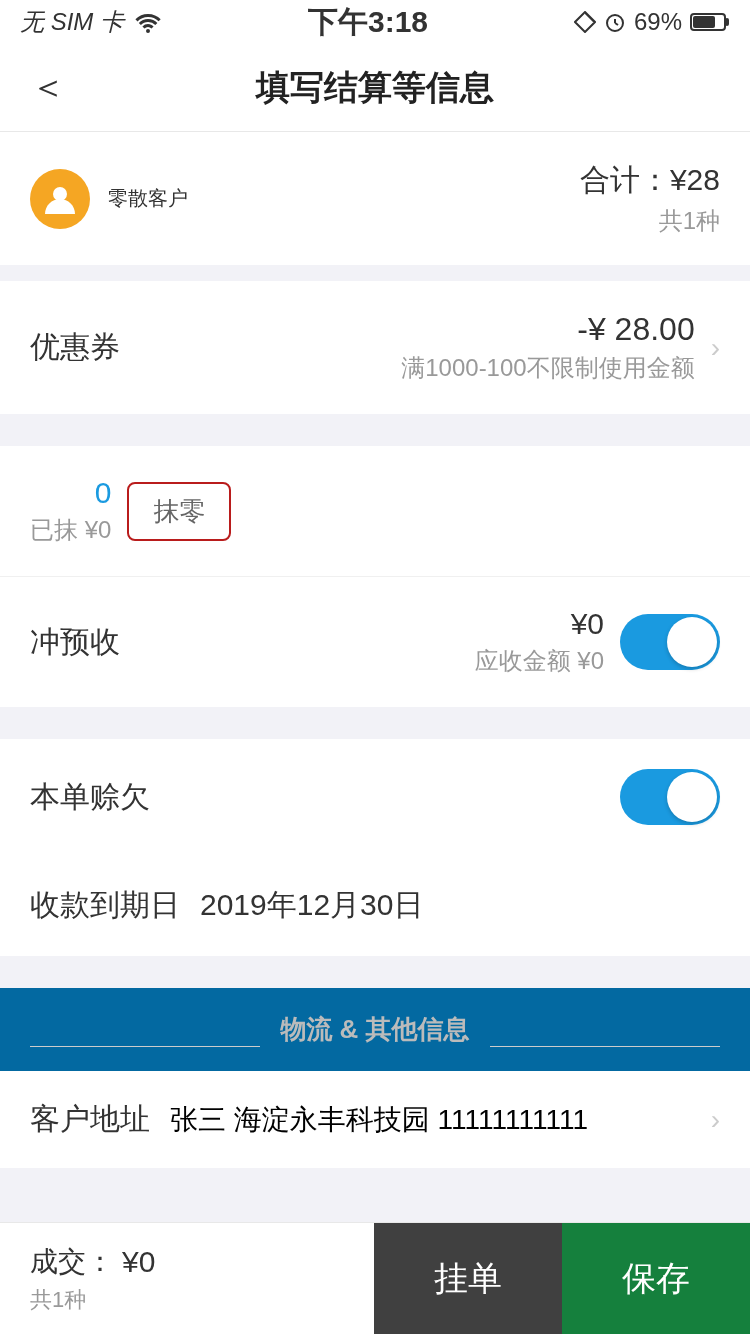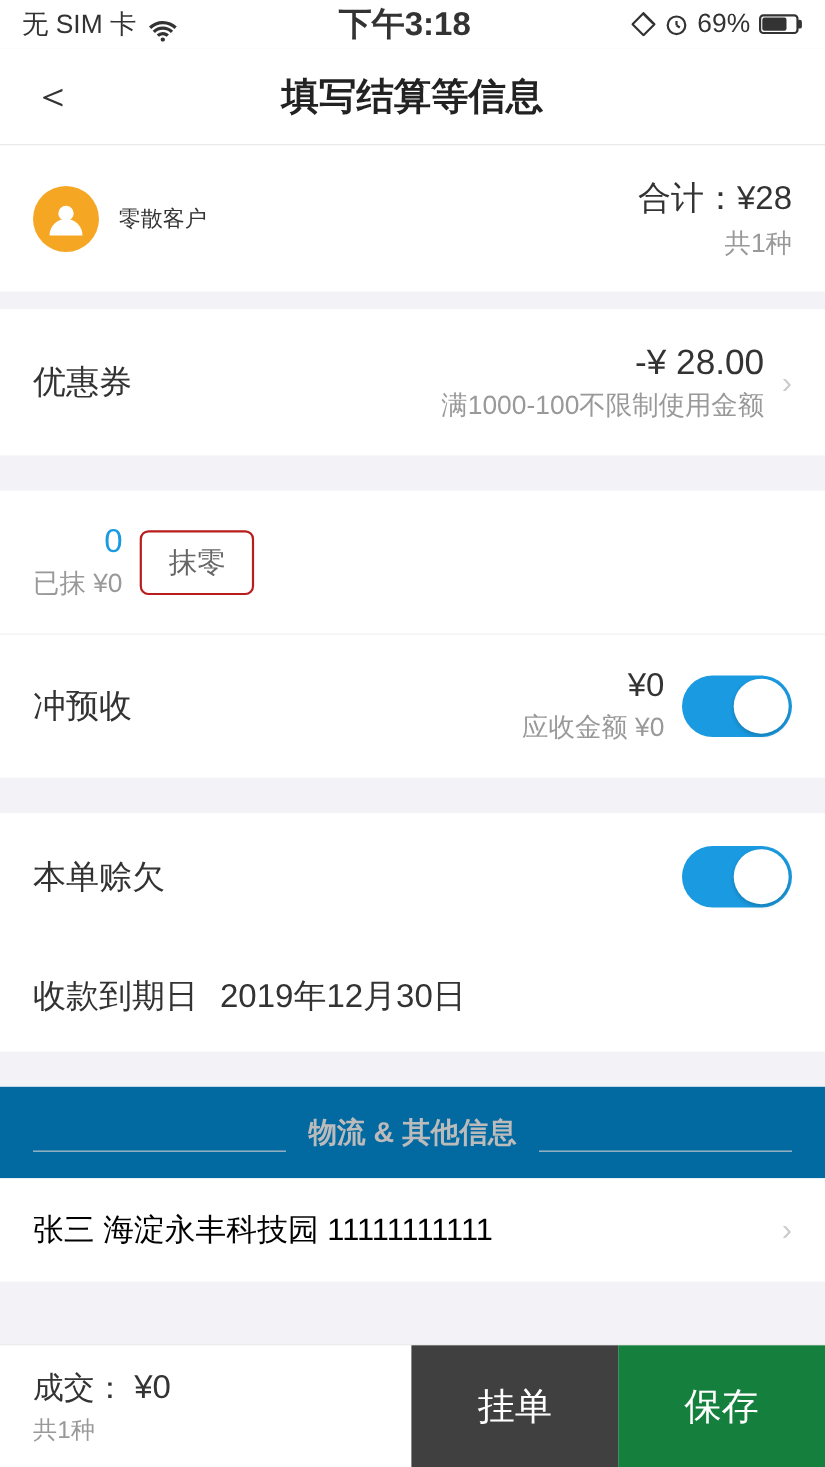--- a/index.html
+++ b/index.html
@@ -18,21 +18,21 @@
     .status-bar {
       background: #fff;
       height: 44px;
       display: flex;
       align-items: center;
       justify-content: space-between;
       padding: 0 20px;
       font-size: 24px;
       font-weight: 500;
     }
-    .status-left { display: flex; align-items: flex-end; gap: 10px; }
+    .status-left { display: flex; align-items: center; gap: 10px; font-style: italic; }
     .status-center { font-size: 30px; font-weight: 600; }
     .status-right { display: flex; align-items: center; gap: 8px; font-size: 24px; }
 
     
     .nav-bar {
       background: #fff;
       height: 88px;
       display: flex;
       align-items: center;
       padding: 0 30px;
@@ -413,20 +413,21 @@
   <div class="section-divider"></div>
 
   <div class="card">
     <div class="logistics-divider">
       <div class="logistics-line"></div>
       <span class="logistics-text">物流 &amp; 其他信息</span>
       <div class="logistics-line"></div>
     </div>
 
     <div class="address-row">
+      <span class="address-label">客户地址</span>
       <span class="address-value">张三 海淀永丰科技园 11111111111</span>
       <span class="chevron-right">›</span>
     </div>
   </div>
 
   <div class="empty-area"></div>
 
 </div>
 
 <div class="bottom-bar">

